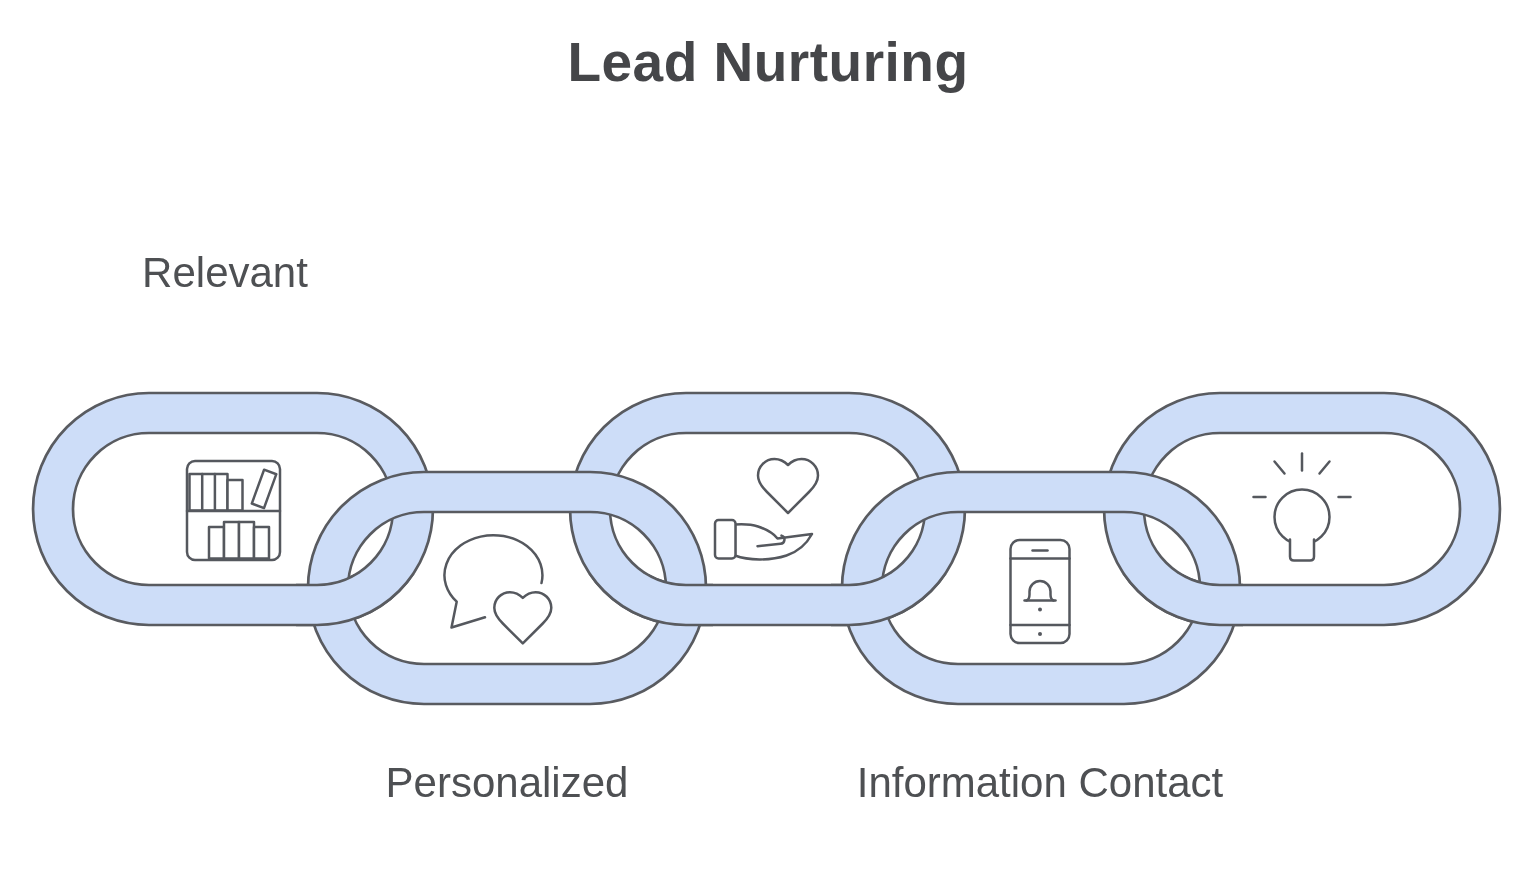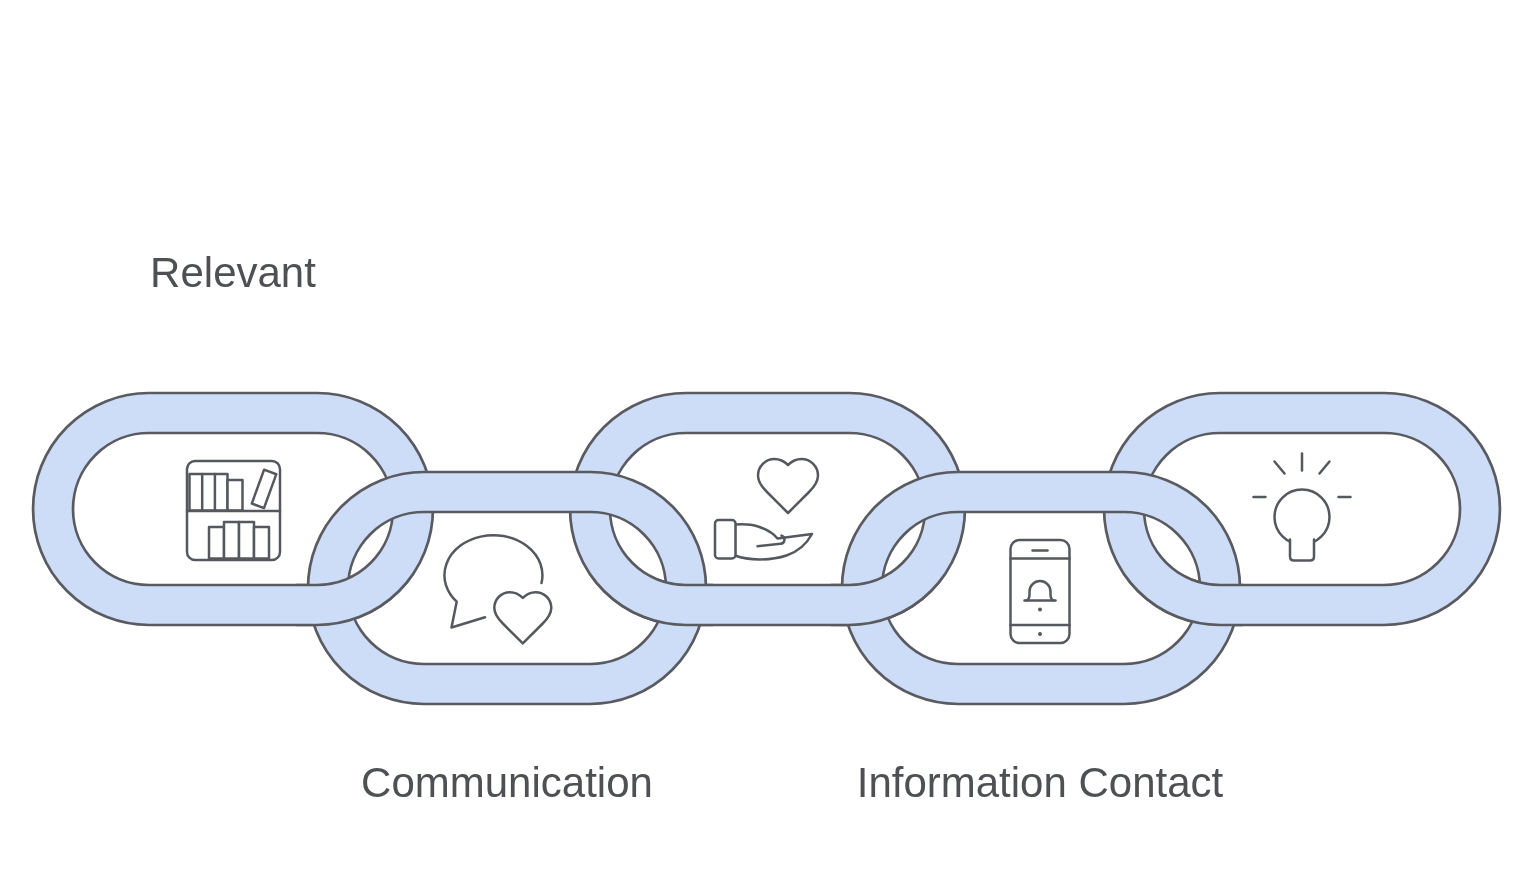--- a/index.html
+++ b/index.html
@@ -22,26 +22,27 @@
   .ic{stroke:var(--icon-stroke,#55585e);stroke-width:2.5;fill:none;stroke-linecap:round;stroke-linejoin:round;}
   .wfill{fill:var(--icon-fill,#ffffff);}
   .dot{fill:var(--icon-stroke,#55585e);stroke:none;}
   .erase{fill:var(--icon-fill,#ffffff);stroke:none;}
 </style>
 </head>
 <body>
 
 <div class="canvas">
 
+  <div class="page-title">Lead Nurturing</div>
 
-  <div class="label" style="left:13px;top:246px">
+  <div class="label" style="left:5px;top:246px">
     <div>Relevant</div>
   </div>
   <div class="label" style="left:287px;top:756px">
-    <div>Communication</div>
+    <div>Personalized</div>
   </div>
   <div class="label" style="left:820px;top:756px">
     <div>Information Contact</div>
   </div>
 
   <svg width="1536" height="889" viewBox="0 0 1536 889">
     <defs>
       <clipPath id="p1">
           <rect x="296" y="574" width="122" height="63"></rect>
         </clipPath>

